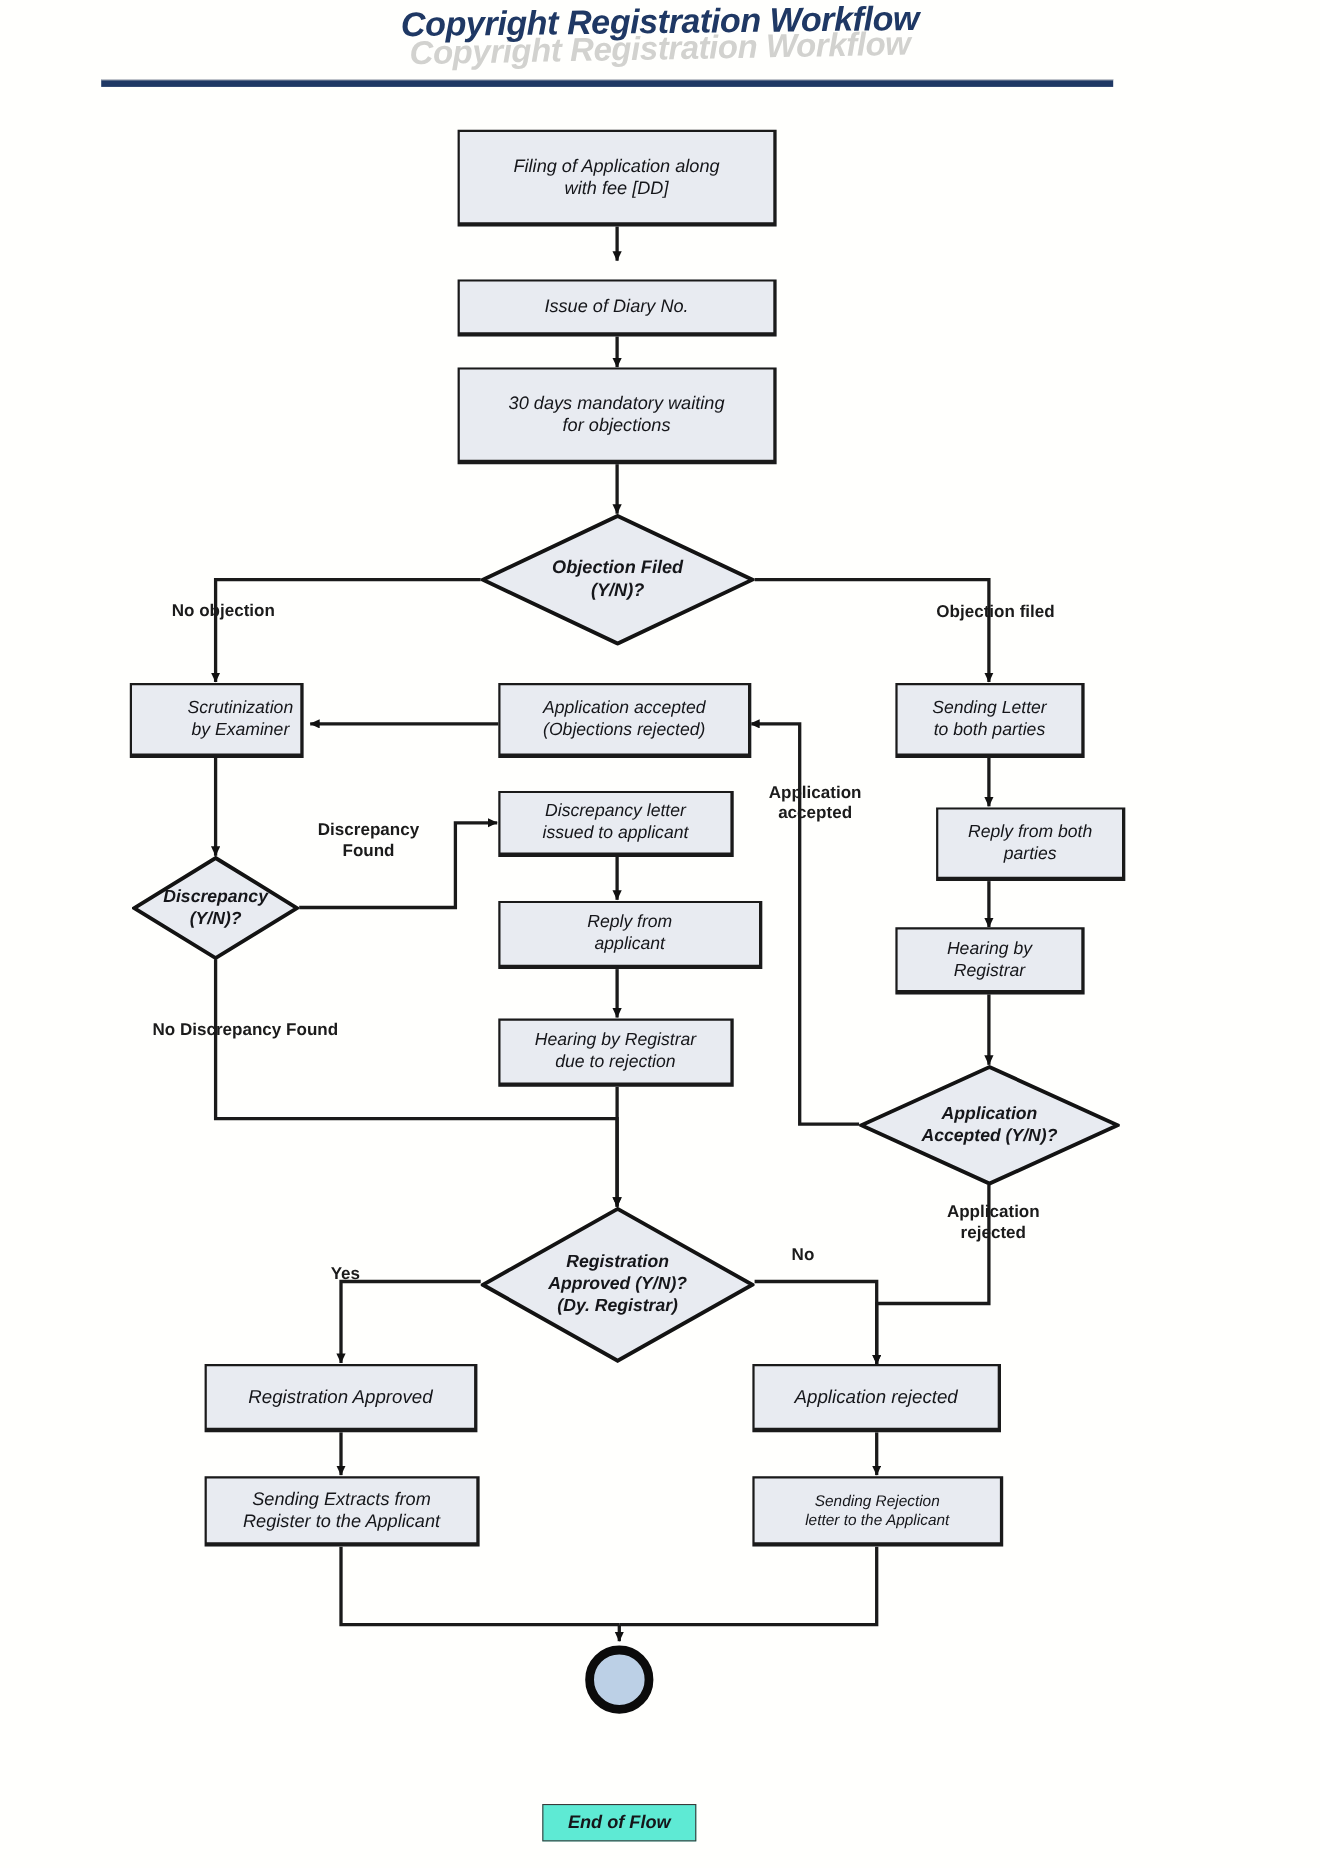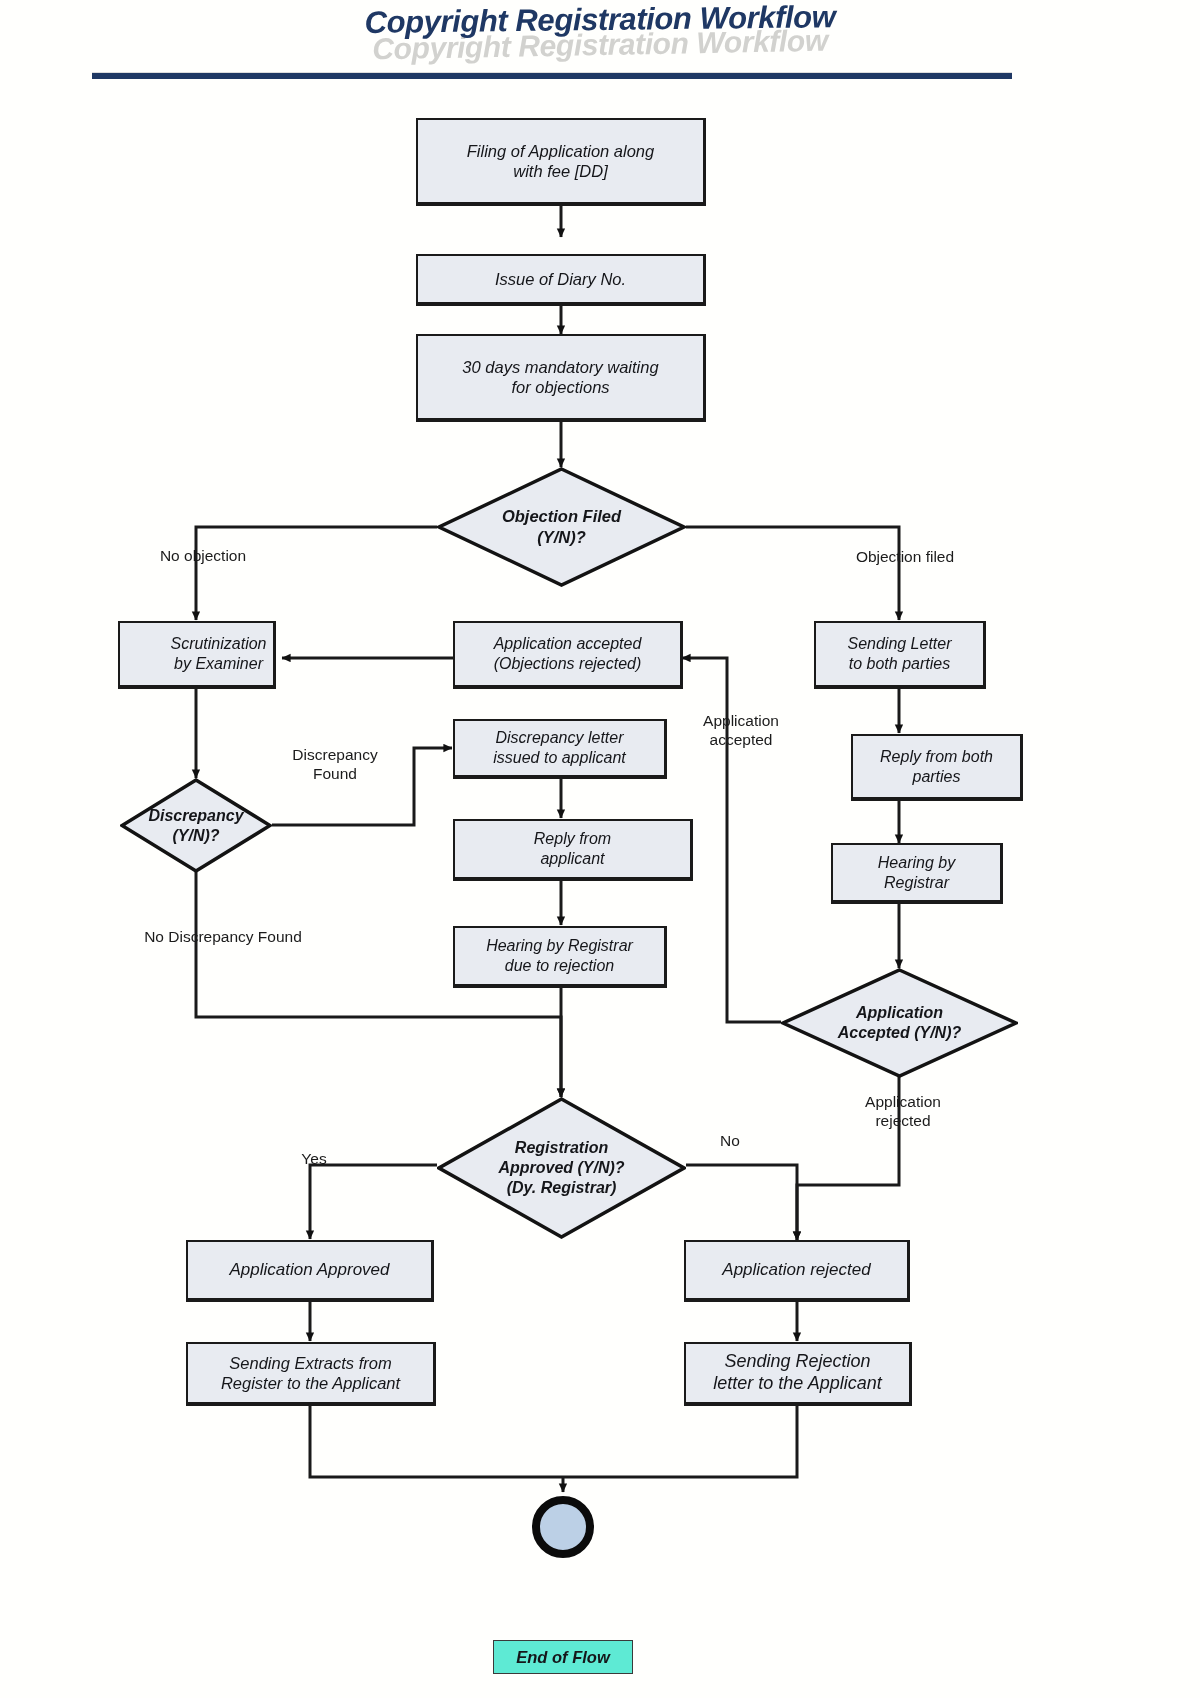--- a/index.html
+++ b/index.html
@@ -49,21 +49,21 @@
     box-shadow:0 0 0 0 transparent;
   }
   .diamond-wrap{position:absolute;}
   .diamond-wrap .dtext{
     position:absolute;left:0;top:0;width:100%;height:100%;
     display:flex;align-items:center;justify-content:center;text-align:center;
     font-style:italic;font-weight:bold;font-size:16.5px;color:#15161a;
     line-height:1.25;white-space:pre-line;pointer-events:none;
   }
   .edge-label{
-    position:absolute;font-style:normal;font-weight:normal;font-size:15.5px;
+    position:absolute;font-style:normal;font-weight:bold;font-size:15.5px;
     color:#1b1b1b;font-family:"Liberation Sans", sans-serif;
     text-align:center;line-height:1.2;white-space:pre-line;
   }
   
   #end-node{
     position:absolute;left:532px;top:1496px;width:62px;height:62px;
     border-radius:50%;background:#bcd0e6;
     border:8px solid #0b0b0b;box-sizing:border-box;
   }
   #end-label{
@@ -165,34 +165,34 @@
 
   <div class="node proc" style="left:814px;top:621px;width:172px;height:68px;font-size:16px;">Sending Letter
 to both parties</div>
 
   <div class="node proc" style="left:814px;top:734px;width:172px;height:67px;font-size:16px;margin-left:37px;">Reply from both
 parties</div>
 
   <div class="node proc" style="left:453px;top:819px;width:240px;height:62px;font-size:16px;">Reply from
 applicant</div>
 
-  <div class="node proc" style="left:814px;top:843px;width:172px;height:61px;font-size:16px;margin-left:17px;">Hearing by
+  <div class="node proc" style="left:814px;top:843px;width:172px;height:61px;font-size:16px;">Hearing by
 Registrar</div>
 
   <div class="node proc" style="left:453px;top:926px;width:214px;height:62px;font-size:16px;">Hearing by Registrar
 due to rejection</div>
 
-  <div class="node proc" style="left:186px;top:1240px;width:248px;height:62px;font-size:17px;">Application Approved</div>
+  <div class="node proc" style="left:186px;top:1240px;width:248px;height:62px;font-size:17px;">Registration Approved</div>
 
   <div class="node proc" style="left:684px;top:1240px;width:226px;height:62px;font-size:17px;">Application rejected</div>
 
   <div class="node proc" style="left:186px;top:1342px;width:250px;height:64px;font-size:16.5px;">Sending Extracts from
 Register to the Applicant</div>
 
-  <div class="node proc" style="left:684px;top:1342px;width:228px;height:64px;font-size:18px;">Sending Rejection
+  <div class="node proc" style="left:684px;top:1342px;width:228px;height:64px;font-size:14px;">Sending Rejection
 letter to the Applicant</div>
 
   <div class="diamond-wrap" style="left:437px;top:467px;width:249px;height:120px;">
     <svg width="249" height="120" viewBox="0 0 249 120">
       <polygon points="124.5,2 247,60 124.5,118 2,60" fill="#e8ebf1" stroke="#131313" stroke-width="3.5"></polygon>
     </svg>
     <div class="dtext">Objection Filed
 (Y/N)?</div>
   </div>
 

